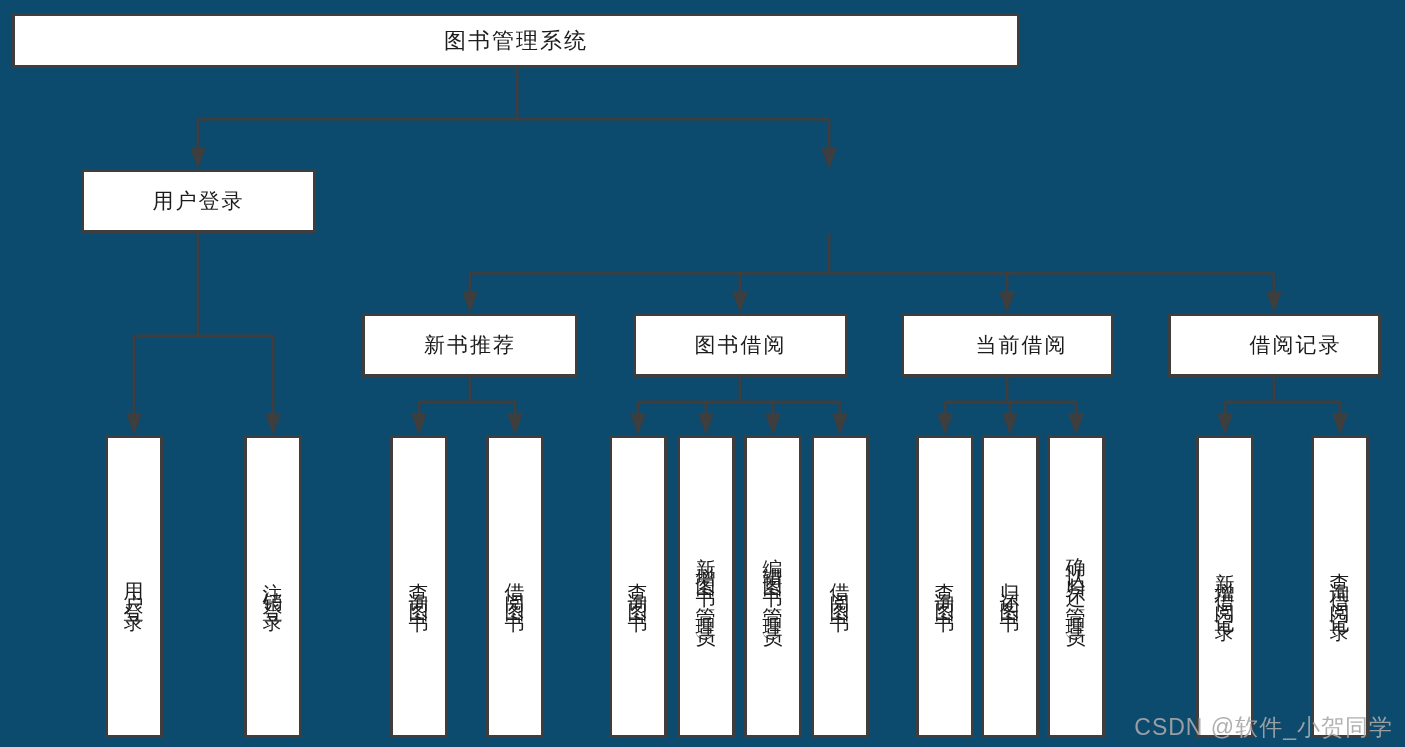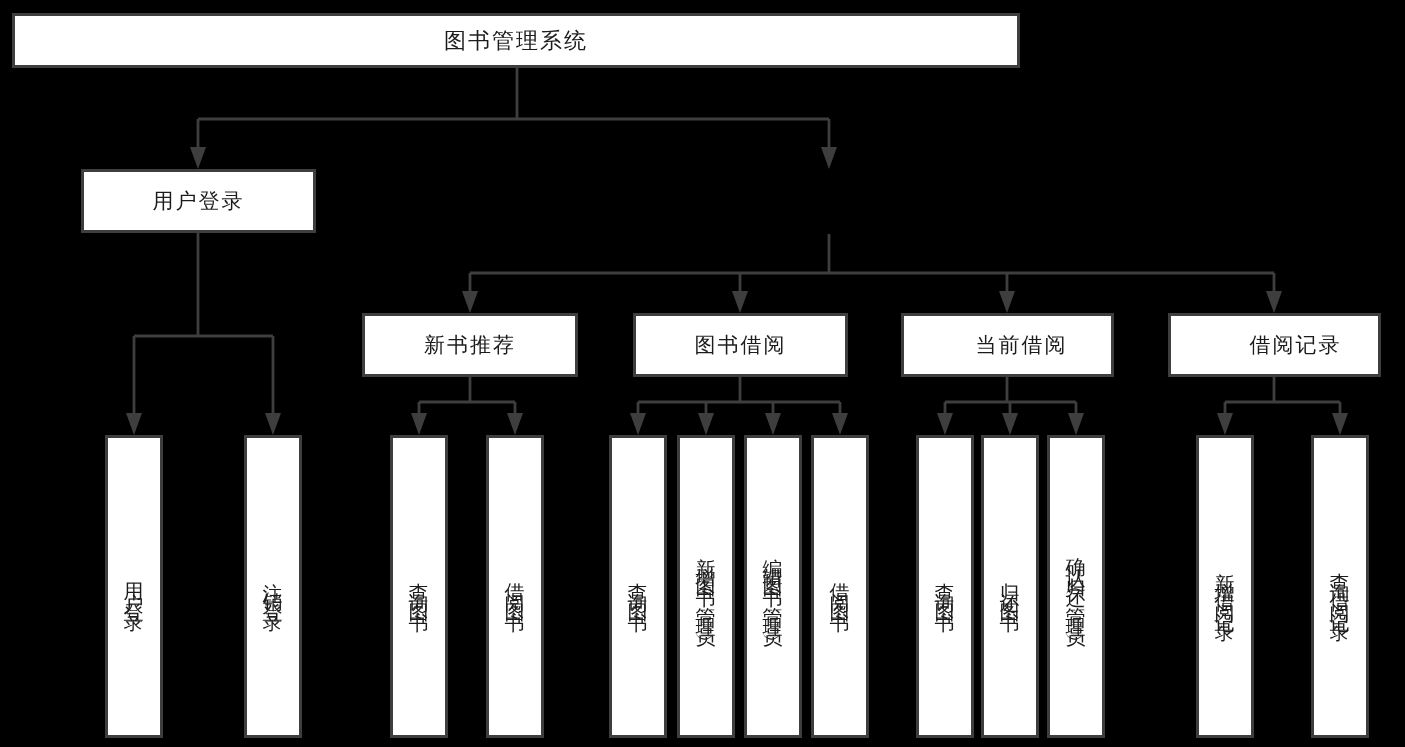--- a/index.html
+++ b/index.html
@@ -1,20 +1,20 @@
 <!DOCTYPE html>
 <html style="--line: #3e3e3e; --border: #3e3e3e; --fill: #ffffff; --text: #1c1c1c; --wm: #a8a8a8;"><head>
 <meta charset="utf-8">
 <style>
   :root{
     --line:#3e3e3e; --border:#3e3e3e; --fill:#ffffff; --text:#1c1c1c; --wm:#a8a8a8;
   }
   html,body{margin:0;padding:0;background:#ffffff;}
   #canvas{
-    position:relative; width:1405px; height:747px; background:#000000;
+    position:relative; width:1405px; height:747px; background:#0c4a6e;
     font-family:"Liberation Sans", sans-serif; overflow:hidden;
   }
   #connectors{position:absolute; left:0; top:0; z-index:1; color:var(--line);}
   .box{
     position:absolute; z-index:2; box-sizing:border-box;
     background:var(--fill); border:3px solid var(--border);
     display:flex; align-items:center; justify-content:center;
     color:var(--text); font-size:21px; letter-spacing:2px; white-space:nowrap;
   }
   .leaf{
@@ -91,13 +91,14 @@
   <div class="box leaf" id="l-c3">编辑图书（管理员）</div>
   <div class="box leaf" id="l-c4">借阅图书</div>
 
   <div class="box leaf" id="l-d1">查询图书</div>
   <div class="box leaf" id="l-d2">归还图书</div>
   <div class="box leaf" id="l-d3">确认归还（管理员）</div>
 
   <div class="box leaf" id="l-e1">新增借阅记录</div>
   <div class="box leaf" id="l-e2">查询借阅记录</div>
 
+  <div id="watermark">CSDN @软件_小贺同学</div>
 </div>
 
 </body></html>

